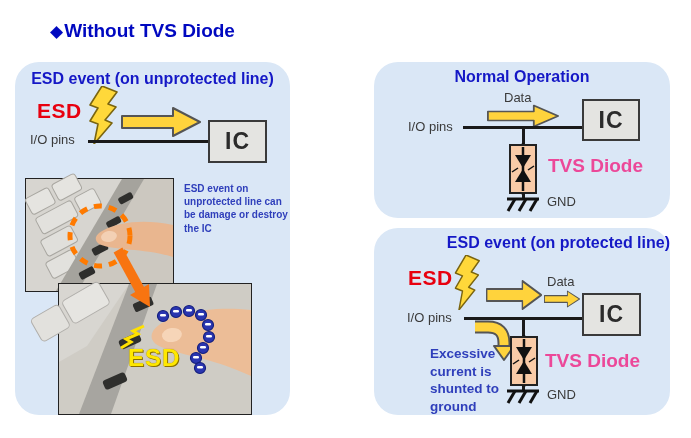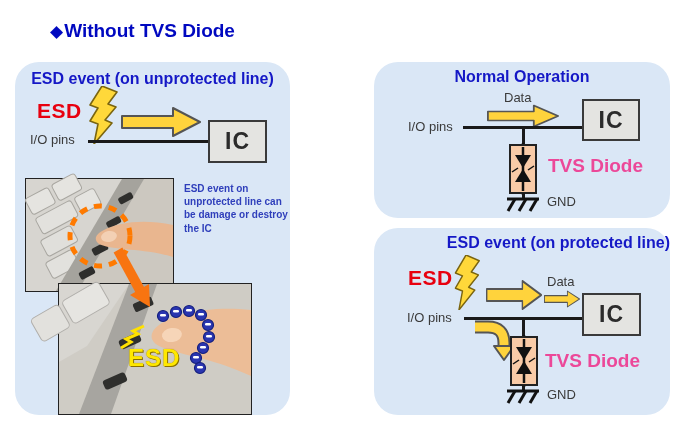--- a/index.html
+++ b/index.html
@@ -223,20 +223,21 @@
   <div class="abs ic-box" style="left:582px;top:293px;width:55px;height:39px;">
     <span>IC</span>
   </div>
 
   <svg class="abs" style="left:470px;top:319px;" width="46" height="42" viewBox="0 0 46 42">
     <path d="M5,8 L18,8 Q34,8 34,24 L34,27" fill="none" stroke="#555" stroke-width="13" stroke-linecap="butt"></path>
     <path d="M5,8 L18,8 Q34,8 34,24 L34,27" fill="none" stroke="#FFD33C" stroke-width="9"></path>
     <polygon points="24,27 44,27 34,41" fill="#FFD33C" stroke="#555" stroke-width="2" stroke-linejoin="round"></polygon>
   </svg>
 
+  <div class="abs note-blue" style="left:430px;top:345px;width:82px;">Excessive current is shunted to ground</div>
 
   <svg class="abs" style="left:509px;top:335px;" width="30" height="52">
     <use href="#sym-diode"></use>
   </svg>
   <div class="abs tvs-red" style="left:545px;top:350px;">TVS Diode</div>
 
   <div class="abs wire" style="left:522px;top:385px;width:2.5px;height:6px;"></div>
   <svg class="abs" style="left:504px;top:389px;" width="38" height="16">
     <use href="#sym-ground"></use>
   </svg>

